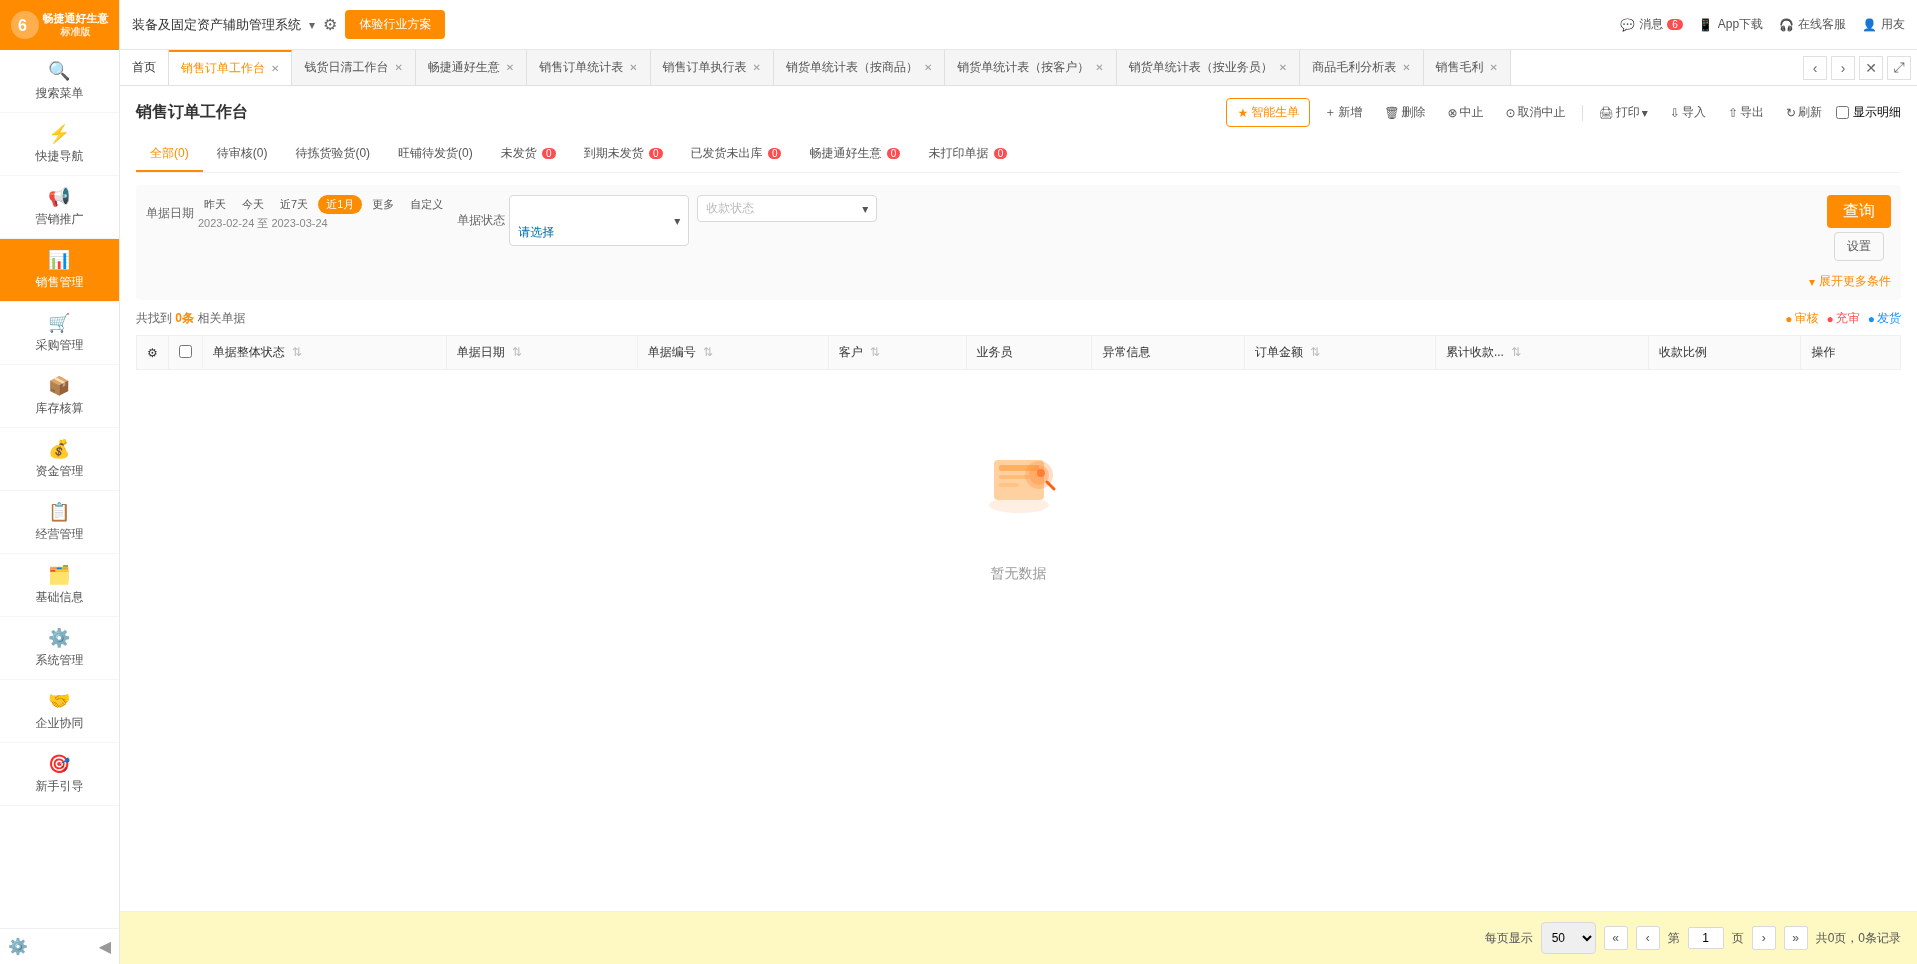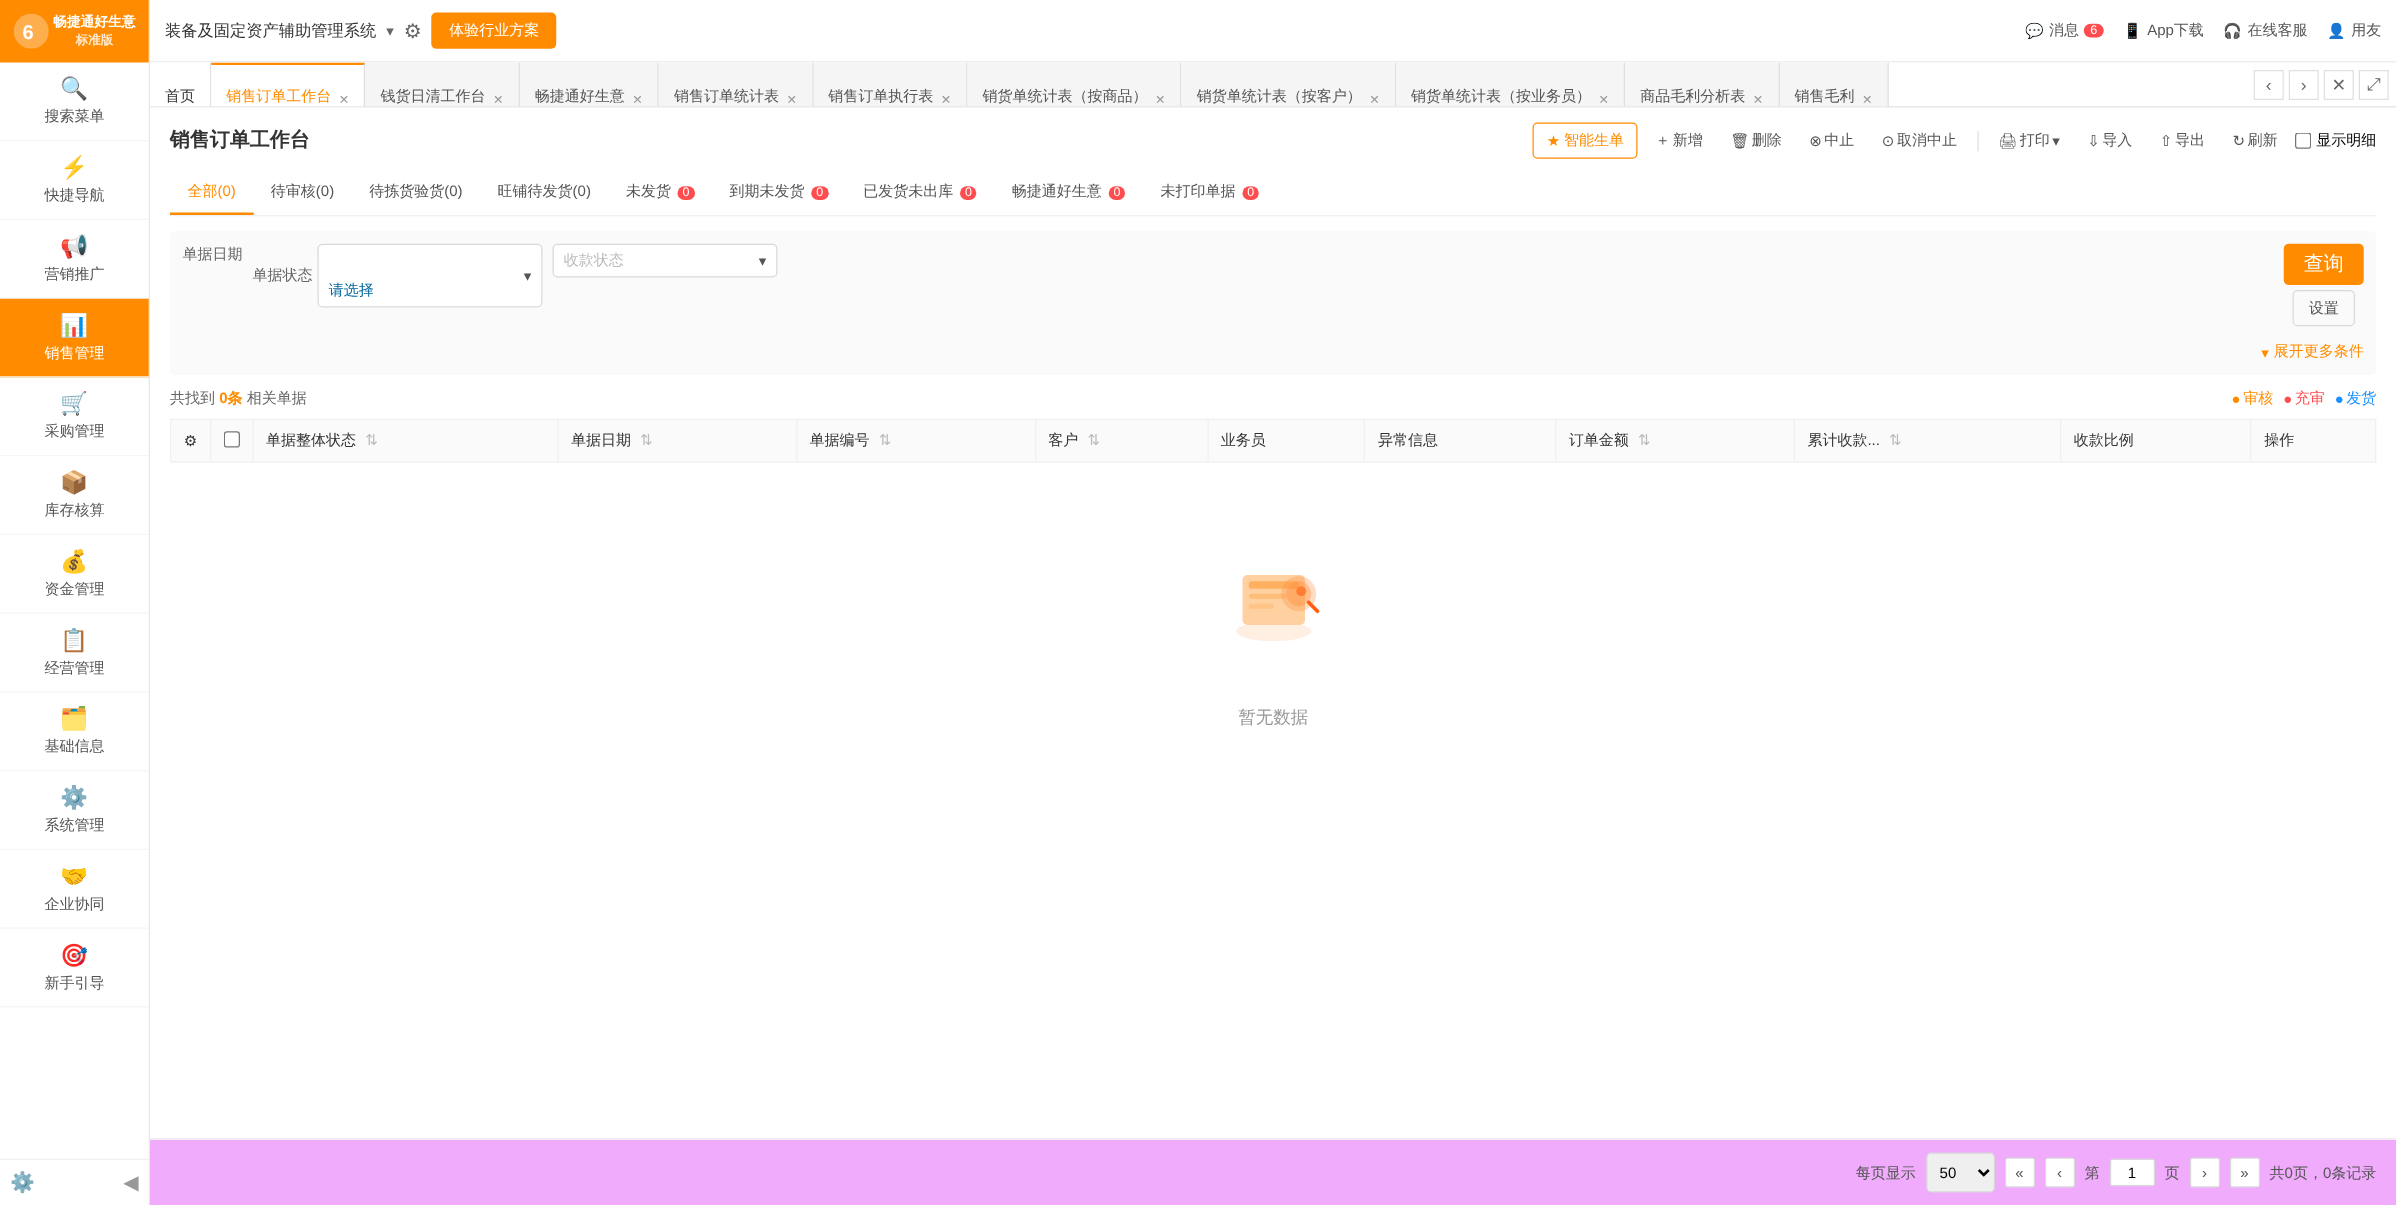--- a/index.html
+++ b/index.html
@@ -24,21 +24,21 @@
     .topbar-title { font-size: 13px; color: #333; }
     .topbar-dropdown { font-size: 12px; color: #666; display: flex; align-items: center; gap: 2px; cursor: pointer; }
     .topbar-settings { color: #666; font-size: 16px; cursor: pointer; }
     .topbar-btn { background: #ff8c00; color: #fff; border: none; padding: 6px 14px; border-radius: 4px; cursor: pointer; font-size: 12px; }
     .topbar-right { display: flex; align-items: center; gap: 16px; color: #555; font-size: 12px; }
     .topbar-right-item { display: flex; align-items: center; gap: 4px; cursor: pointer; }
     .badge { background: #ff4d4f; color: #fff; border-radius: 10px; padding: 0 5px; font-size: 10px; }
 
     
     .tabbar { background: #fff; border-bottom: 1px solid #e0e0e0; display: flex; align-items: center; overflow: hidden; height: 36px; }
-    .tab { display: flex; align-items: flex-end; padding: 0 12px; height: 36px; border-right: 1px solid #e0e0e0; cursor: pointer; white-space: nowrap; font-size: 12px; color: #555; background: #f5f5f5; }
+    .tab { display: flex; align-items: center; padding: 0 12px; height: 36px; border-right: 1px solid #e0e0e0; cursor: pointer; white-space: nowrap; font-size: 12px; color: #555; background: #f5f5f5; }
     .tab.active { background: #fff; color: #ff8c00; border-top: 2px solid #ff8c00; }
     .tab .close-icon { margin-left: 6px; color: #999; font-size: 10px; }
     .tab-home { background: #fff; color: #333; }
     .tab-actions { margin-left: auto; display: flex; align-items: center; padding: 0 6px; gap: 4px; }
     .tab-action-btn { width: 24px; height: 24px; display: flex; align-items: center; justify-content: center; cursor: pointer; color: #666; font-size: 14px; border: 1px solid #e0e0e0; background: #fff; }
 
     
     .content { flex: 1; overflow-y: auto; background: #f0f2f5; padding: 0; }
     .page-content { background: #fff; margin: 0; padding: 12px 16px; min-height: 100%; }
 
@@ -86,21 +86,21 @@
     .data-table th .sort-icon { color: #bbb; margin-left: 4px; }
     .checkbox-col { width: 30px; text-align: center; }
     .settings-col { width: 30px; text-align: center; }
 
     
     .empty-state { display: flex; flex-direction: column; align-items: center; justify-content: center; padding: 60px 0; }
     .empty-icon { font-size: 80px; margin-bottom: 16px; }
     .empty-text { color: #999; font-size: 14px; }
 
     
-    .pagination-bar { display: flex; align-items: center; justify-content: flex-end; padding: 10px 16px; background: #f0abfc; border-top: 1px solid #f0f0f0; gap: 8px; font-size: 12px; color: #555; }
+    .pagination-bar { display: flex; align-items: center; justify-content: flex-end; padding: 10px 16px; background: #fef9c3; border-top: 1px solid #f0f0f0; gap: 8px; font-size: 12px; color: #555; }
     .page-size-select { border: 1px solid #d9d9d9; padding: 7px 6px; border-radius: 4px; font-size: 12px; }
     .page-btn { width: 24px; height: 24px; display: flex; align-items: center; justify-content: center; border: 1px solid #d9d9d9; background: #fff; cursor: pointer; border-radius: 2px; color: #555; }
     .page-input { width: 36px; border: 1px solid #d9d9d9; padding: 3px 4px; text-align: center; border-radius: 2px; font-size: 12px; }
 
     
     .content::-webkit-scrollbar { width: 6px; }
     .content::-webkit-scrollbar-thumb { background: #ccc; border-radius: 3px; }
   </style>
 </head>
 <body>
@@ -338,20 +338,31 @@
         </div>
         <div class="filter-tab">
           <span>未打印单据</span>
           <span class="count-badge">0</span>
         </div>
       </div>
 
       <div class="filter-bar">
         <div class="filter-item">
           <span class="filter-label">单据日期</span>
+          <div class="filter-date-group">
+            <div class="filter-date-row">
+              <span class="date-option">昨天</span>
+              <span class="date-option">今天</span>
+              <span class="date-option">近7天</span>
+              <span class="date-option active">近1月</span>
+              <span class="date-option">更多</span>
+              <span class="date-option">自定义</span>
+            </div>
+            <div class="date-range">2023-02-24 至 2023-03-24</div>
+          </div>
         </div>
 
         <div class="filter-item">
           <span class="filter-label">单据状态</span>
           <div class="filter-select" style="min-width:180px;">
             <span style="color:#0369a1;margin-top:24px;">请选择</span>
             <span>▾</span>
           </div>
         </div>
 

